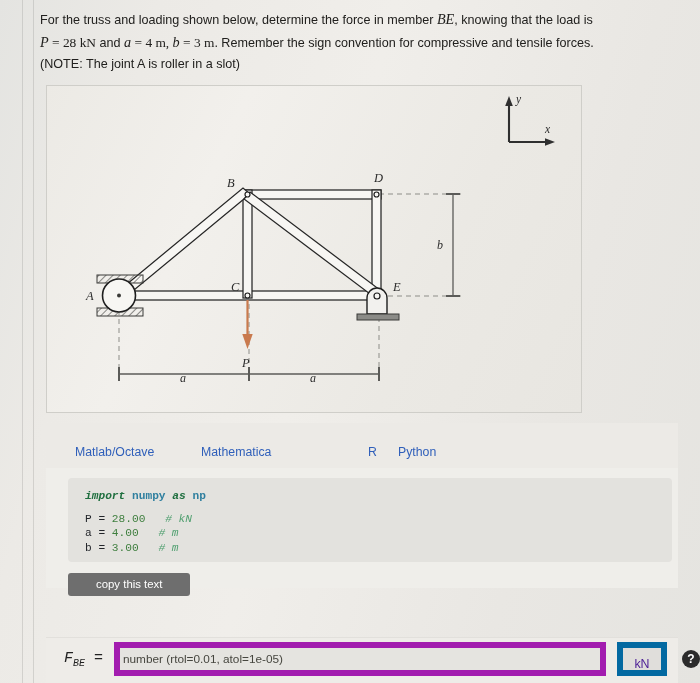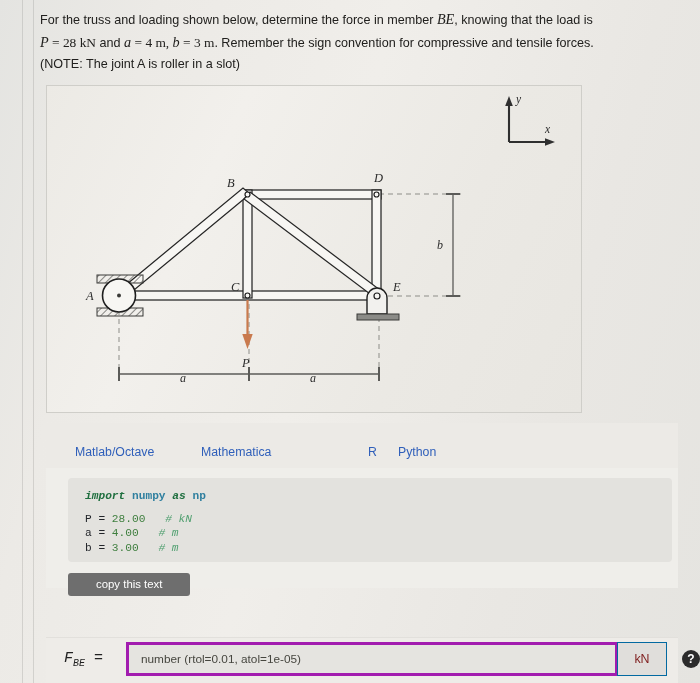--- a/index.html
+++ b/index.html
@@ -140,41 +140,41 @@
     position: absolute;
     left: 18px; top: 12px;
     font-family: Liberation Mono, monospace;
     font-style: italic;
     font-size: 15px;
     color: #222;
   }
   .anslabel sub { font-size: 10px; }
   .ansinput {
     position: absolute;
-    left: 80px; top: 4px;
+    left: 68px; top: 4px;
     width: 492px; height: 34px;
     background: #e5e4e0;
-    border: 3px solid #a21caf;
+    border: 6px solid #a21caf;
     box-sizing: border-box;
     font-family: "Liberation Sans", sans-serif;
     font-size: 11.8px;
     color: #44443f;
-    padding-left: 12px;
+    padding-left: 3px;
     outline: none;
   }
   .ansinput::placeholder { color: #46463f; opacity: 1; }
   .unit {
     position: absolute;
     left: 571px; top: 4px;
     width: 50px; height: 34px;
     background: #e0dedb;
-    border: 1px solid #0369a1;
+    border: 6px solid #0369a1;
     box-sizing: border-box;
     font-size: 12.4px;
-    color: #7f1d1d;
+    color: #4c1d95;
     text-align: center;
     line-height: 33px;
   }
   .helpicon {
     position: absolute;
     left: 636px; top: 12px;
     width: 18px; height: 18px;
     border-radius: 50%;
     background: #2b2b2b;
     color: #ffffff;

